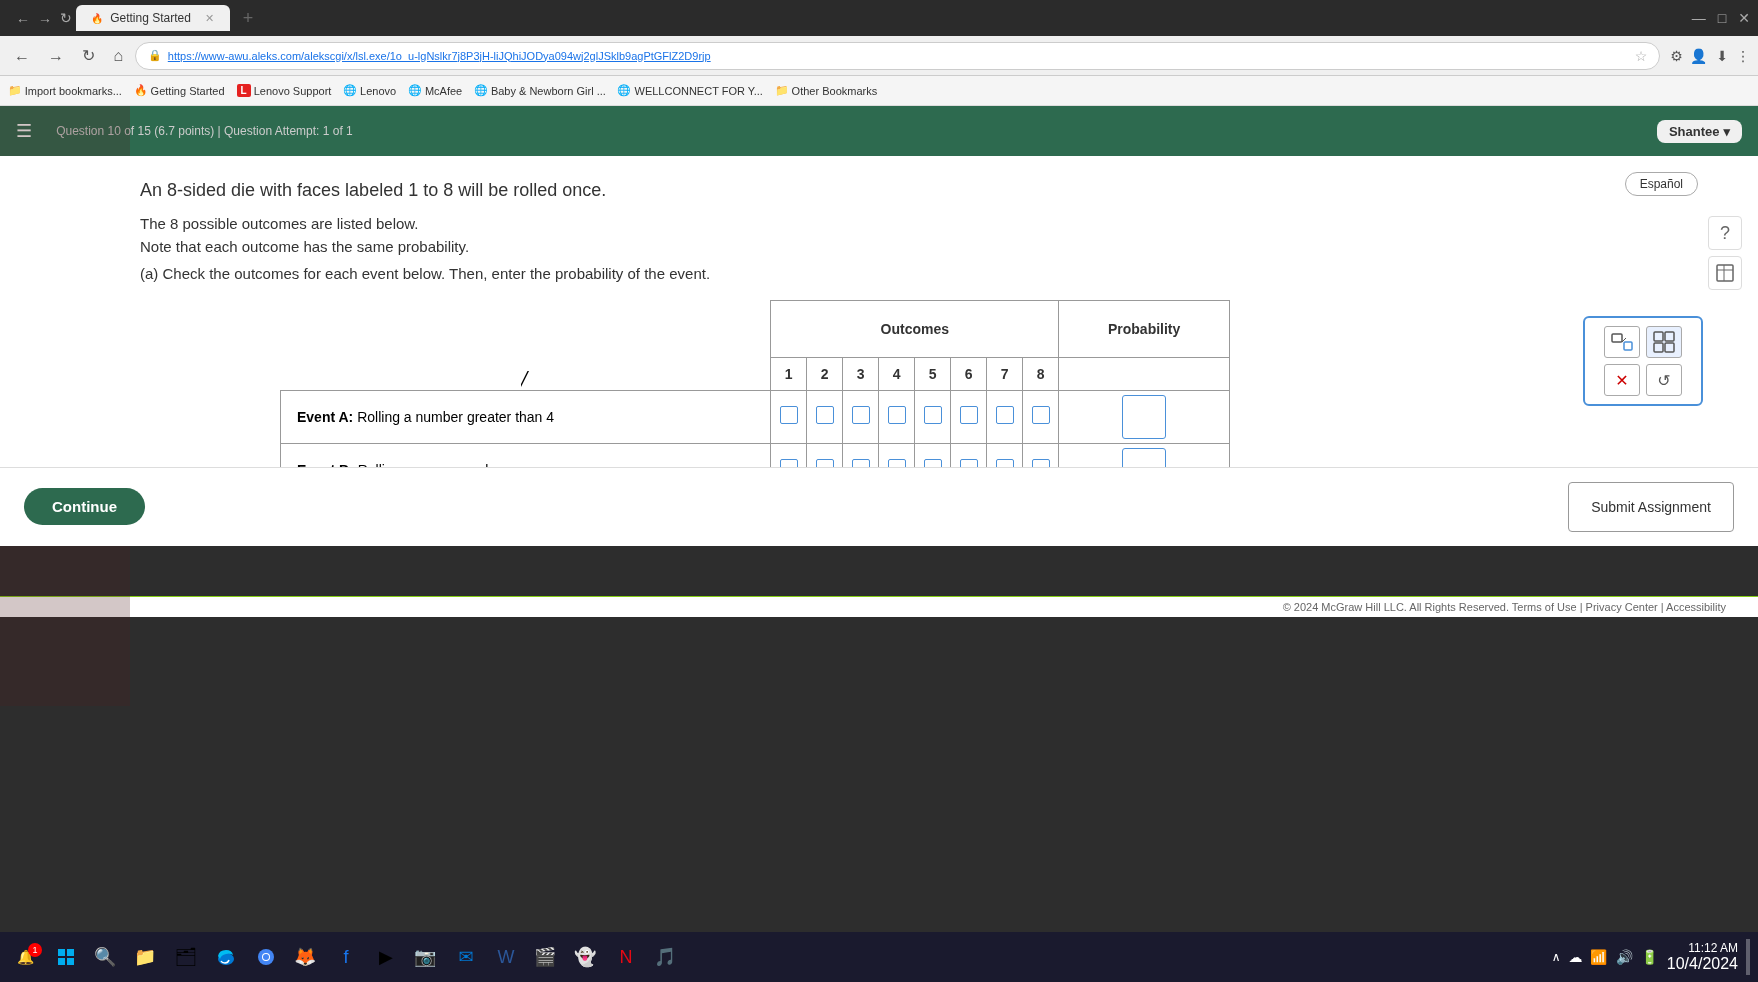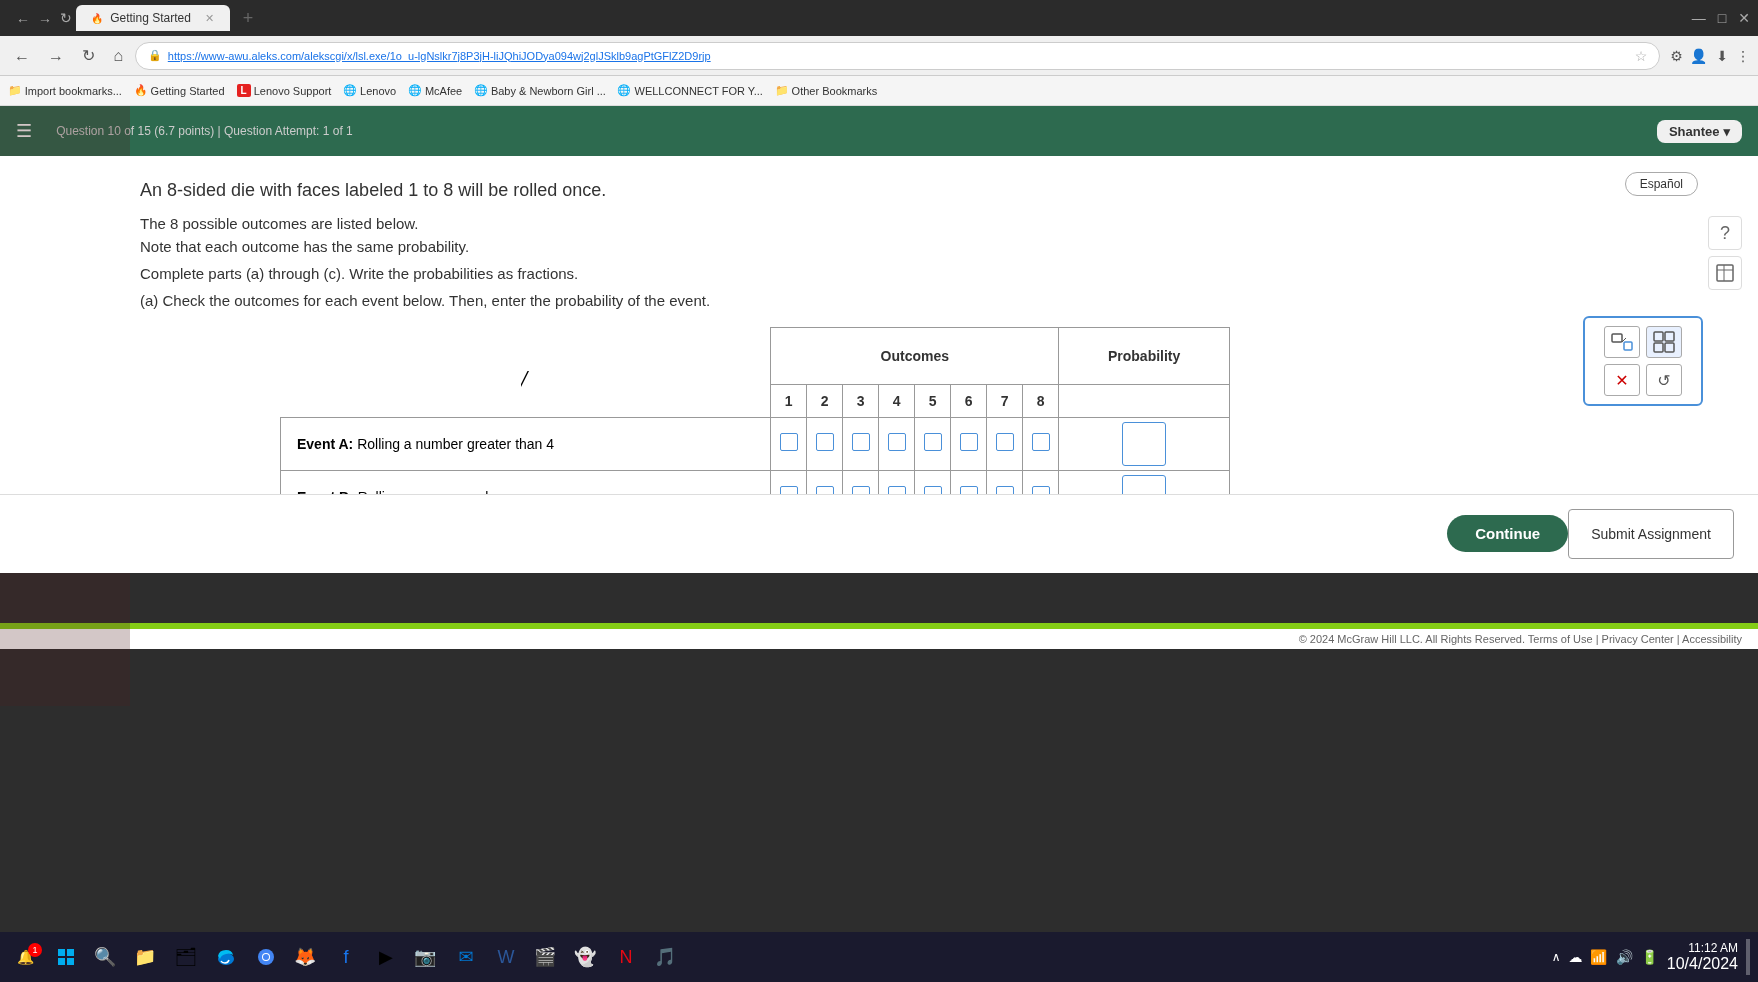--- a/index.html
+++ b/index.html
@@ -53,21 +53,21 @@
     table.main-table td.label-cell { text-align: left; padding: 10px 16px; font-size: 14px; border: 1px solid #999; min-width: 360px; }
     .cb { width: 18px; height: 18px; border: 1.5px solid #4a90d9; border-radius: 2px; display: inline-block; background: white; cursor: pointer; }
     .frac-input { width: 40px; height: 28px; border: 1px solid #aaa; text-align: center; font-size: 13px; }
 
     
     .bottom-bar { position: absolute; bottom: 50px; left: 0; right: 0; background: white; padding: 12px 24px; display: flex; align-items: center; justify-content: space-between; border-top: 1px solid #ddd; }
     .continue-btn { background: #2d6a4f; color: white; border: none; border-radius: 20px; padding: 10px 28px; font-size: 15px; cursor: pointer; font-weight: bold; }
     .submit-btn { background: white; color: #333; border: 1px solid #999; border-radius: 4px; padding: 16px 22px; font-size: 14px; cursor: pointer; }
 
     
-    .footer { background: white; text-align: right; padding: 4px 16px; font-size: 11px; color: #666; border-top: 6px solid #84cc16; }
+    .footer { background: white; text-align: right; padding: 4px 32px; font-size: 11px; color: #666; border-top: 1px solid #84cc16; }
 
     
     .taskbar { background: #1a1a2e; height: 50px; display: flex; align-items: center; padding: 0 8px; gap: 4px; width: 100%; position: absolute; bottom: 0; }
     .taskbar-icon { width: 36px; height: 36px; display: flex; align-items: center; justify-content: center; border-radius: 4px; cursor: pointer; font-size: 20px; }
     .taskbar-sys { display: flex; align-items: center; gap: 8px; color: white; font-size: 12px; margin-left: auto; }
 
     .cursor { position: absolute; width: 12px; height: 20px; pointer-events: none; z-index: 9999; }
     .cursor::before { content: ''; position: absolute; left: 0; top: 0; width: 0; height: 0; border-left: 8px solid white; border-right: 3px solid transparent; border-bottom: 16px solid transparent; filter: drop-shadow(1px 1px 0 black); }
 
     .overlay-bg { position: absolute; left: 0; top: 106px; width: 130px; height: 600px; background: rgba(80,30,30,0.25); z-index: 0; }
@@ -162,21 +162,20 @@
   </div>
 </div>
 
 <div style="position:relative;background:white;width:100%;padding:20px 40px 10px 140px;">
 
   <button class="espanol-btn" style="position:absolute;right:60px;top:16px;background:white;border:1px solid #aaa;border-radius:16px;padding:4px 14px;font-size:12px;cursor:pointer;">Español</button>
 
   <p class="question-text" style="margin-bottom:10px;">An 8-sided die with faces labeled 1 to 8 will be rolled once.</p>
   <p class="question-instruction">The 8 possible outcomes are listed below.</p>
   <p class="question-instruction" style="margin-bottom:10px;">Note that each outcome has the same probability.</p>
-  <p class="question-instruction" style="margin-bottom:10px;">Complete parts (a) through (c). Write the probabilities as fractions.</p>
   <p class="part-label">(a) Check the outcomes for each event below. Then, enter the probability of the event.</p>
 
   <div class="prob-tool" style="position:absolute;right:55px;top:160px;">
     <div class="prob-tool-top">
       <div class="tool-btn">
         <svg width="28" height="28" viewBox="0 0 28 28">
           <rect x="4" y="6" width="10" height="8" rx="1" fill="none" stroke="#555" stroke-width="1.5"></rect>
           <rect x="16" y="14" width="8" height="8" rx="1" fill="none" stroke="#4a90d9" stroke-width="1.5"></rect>
           <line x1="14" y1="14" x2="18" y2="10" stroke="#555" stroke-width="1"></line>
         </svg>
@@ -263,21 +262,21 @@
           <td class="checkbox-cell"><div class="cb"></div></td>
           <td style="padding:4px;">
             <input class="frac-input" type="text" value="" placeholder="" style="width: 44px; height: 44px; border: 1.5px solid rgb(74, 144, 217); border-radius: 3px; text-align: center; font-size: 14px;">
           </td>
         </tr>
       </tbody>
     </table>
   </div>
 </div>
 
-<div class="bottom-bar" style="position:relative;background:white;padding:14px 24px;display:flex;align-items:center;justify-content:flex-end;border-top:1px solid #ddd;">
+<div class="bottom-bar" style="position:relative;background:white;padding:14px 24px;display:flex;align-items:center;justify-content:space-between;border-top:1px solid #ddd;">
   <button class="continue-btn">Continue</button>
   <button class="submit-btn">Submit Assignment</button>
 </div>
 
 <div class="footer">
   <span>© 2024 McGraw Hill LLC. All Rights Reserved.  Terms of Use  |  Privacy Center  |  Accessibility</span>
 </div>
 
 <div class="taskbar">
 

